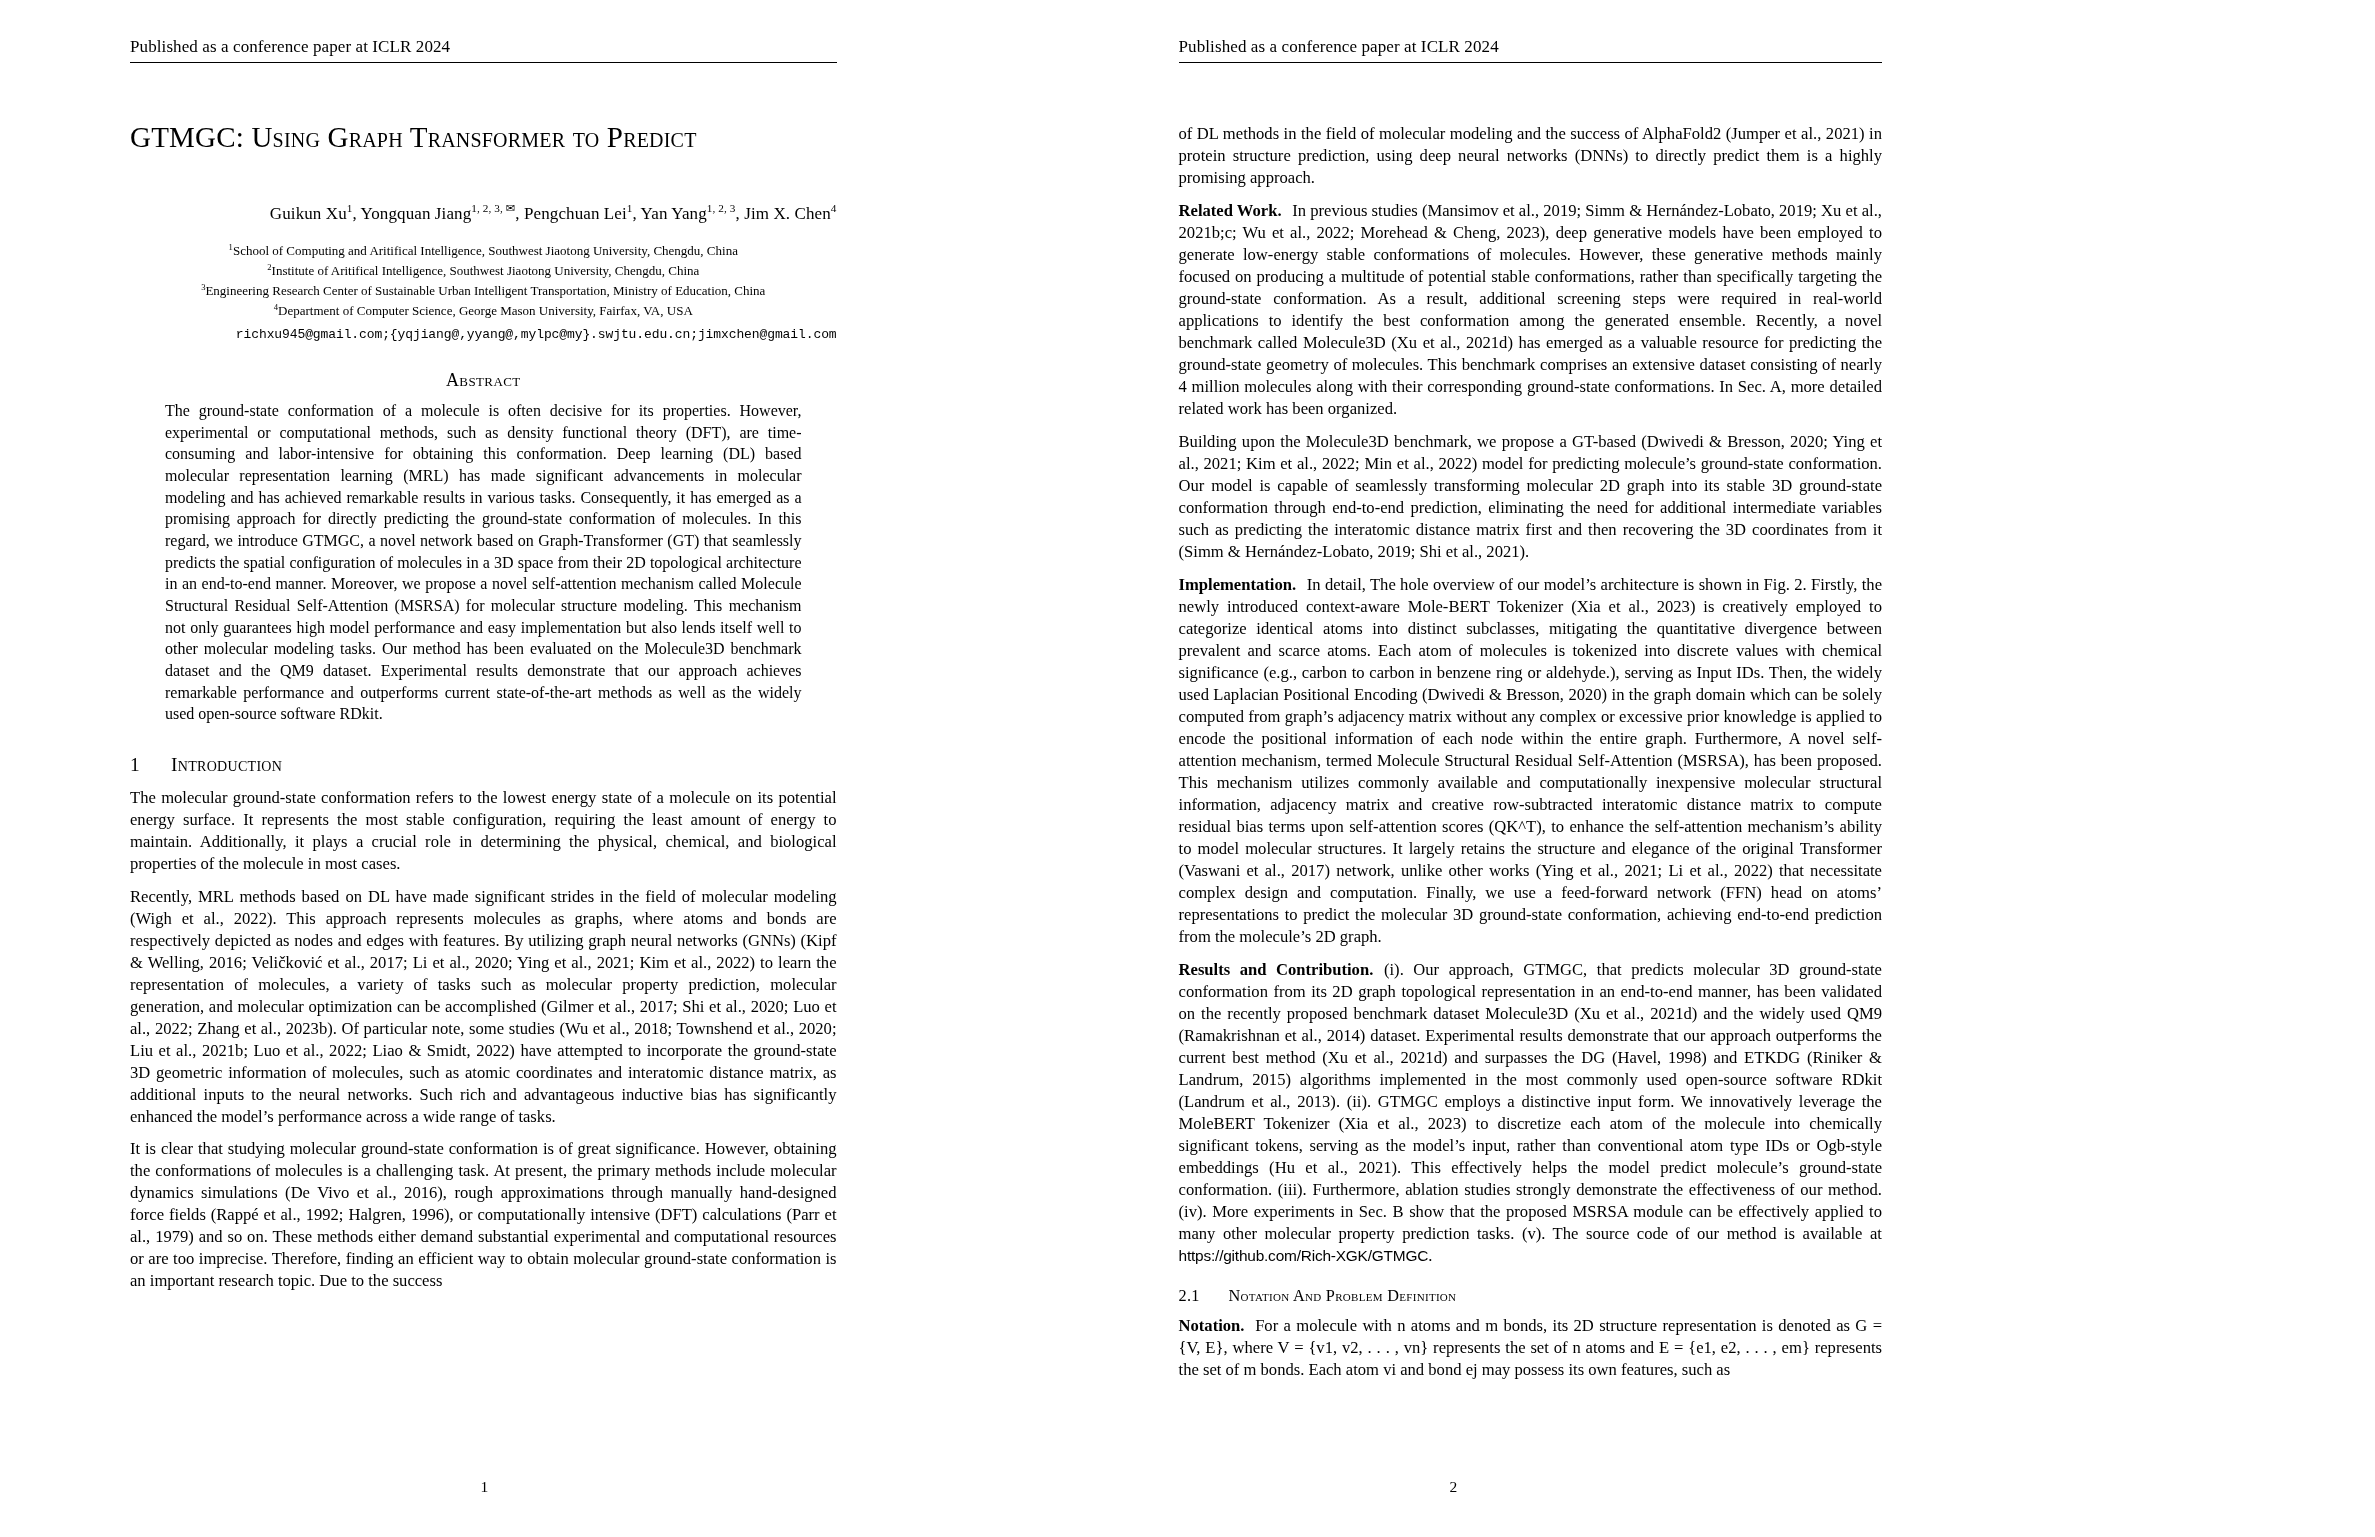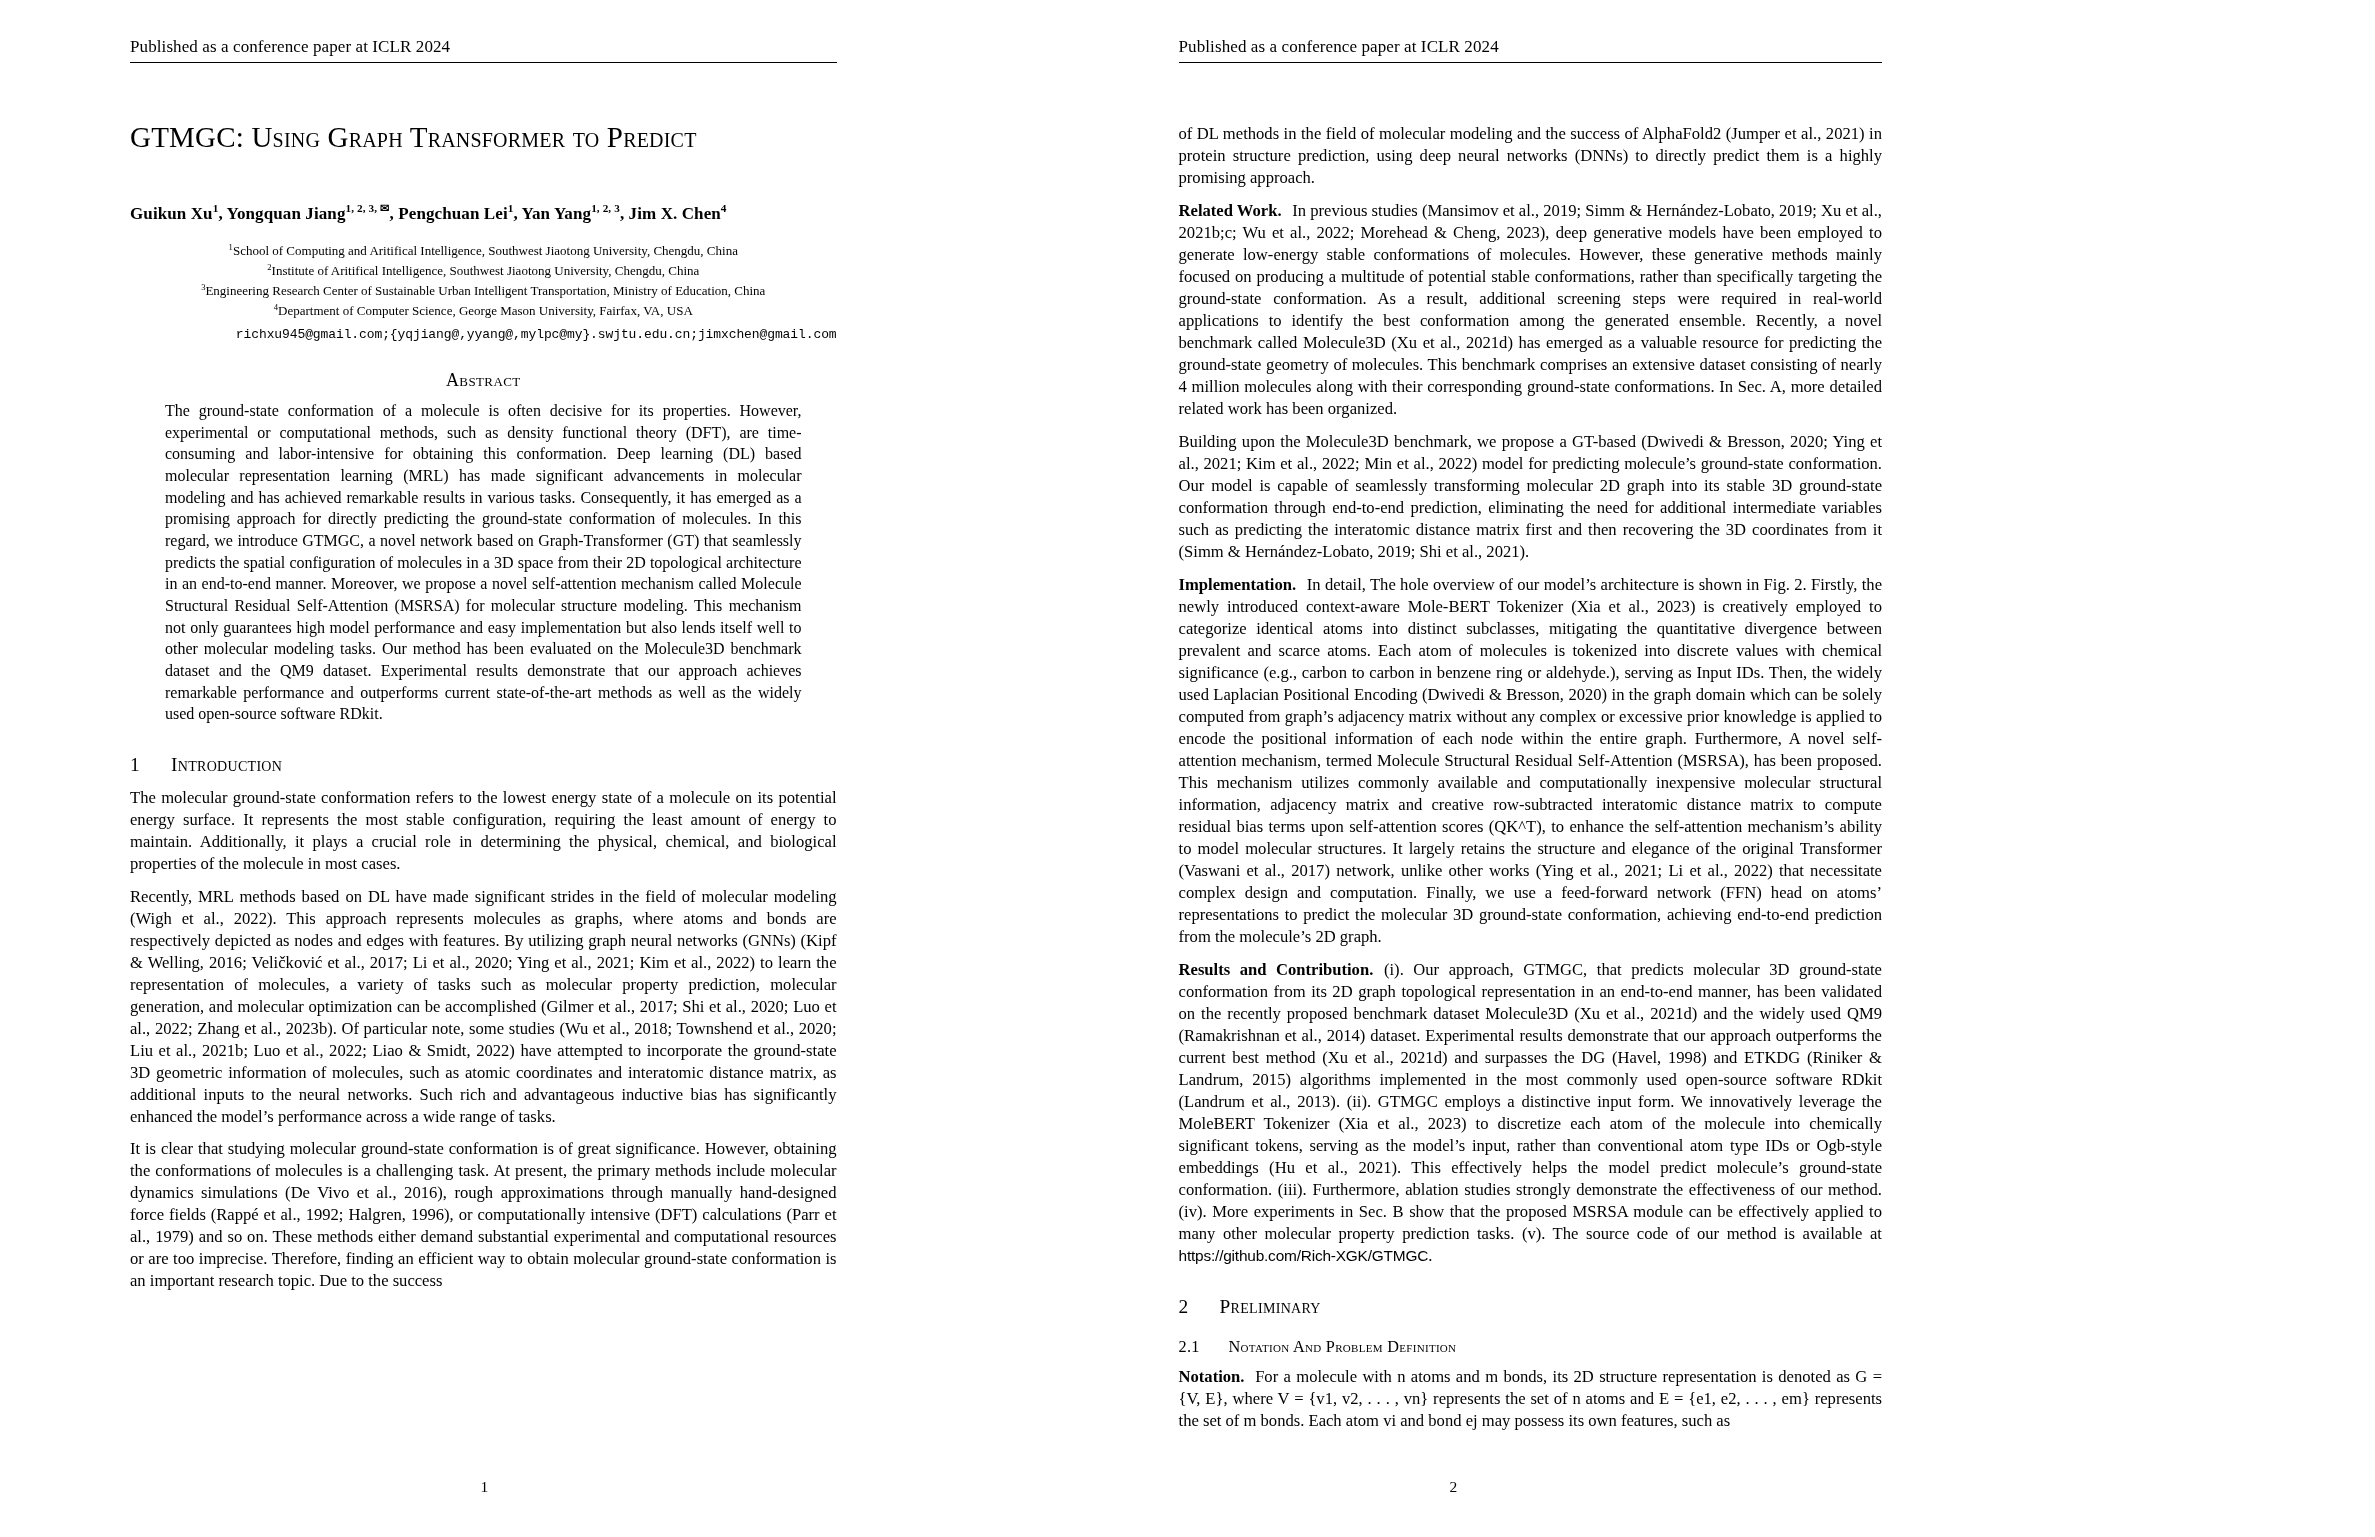--- a/index.html
+++ b/index.html
@@ -39,23 +39,23 @@
     font-size: 29px;
     line-height: 1.30;
     font-variant: small-caps;
     letter-spacing: 0.2px;
   }
   .title .ln { display: block; }
 
   
   .authors {
     margin-top: 47px;
-    text-align: left;
+    text-align: right;
     font-size: 17px;
-    font-weight: bold;
+    font-weight: normal;
     letter-spacing: 0.1px;
   }
   sup { font-size: 0.66em; vertical-align: super; line-height: 0; }
 
   .affils {
     margin-top: 17.5px;
     text-align: center;
     font-size: 13px;
     line-height: 1.52;
   }
@@ -179,23 +179,20 @@
     <p class="body">of DL methods in the field of molecular modeling and the success of AlphaFold2 (Jumper et al., 2021) in protein structure prediction, using deep neural networks (DNNs) to directly predict them is a highly promising approach.</p>
 
     <p class="body"><span class="lead">Related Work.</span><span class="lead-gap"></span><span>In previous studies (Mansimov et al., 2019; Simm &amp; Hernández-Lobato, 2019; Xu et al., 2021b;c; Wu et al., 2022; Morehead &amp; Cheng, 2023), deep generative models have been employed to generate low-energy stable conformations of molecules. However, these generative methods mainly focused on producing a multitude of potential stable conformations, rather than specifically targeting the ground-state conformation. As a result, additional screening steps were required in real-world applications to identify the best conformation among the generated ensemble. Recently, a novel benchmark called Molecule3D (Xu et al., 2021d) has emerged as a valuable resource for predicting the ground-state geometry of molecules. This benchmark comprises an extensive dataset consisting of nearly 4 million molecules along with their corresponding ground-state conformations. In Sec. A, more detailed related work has been organized.</span></p>
 
     <p class="body">Building upon the Molecule3D benchmark, we propose a GT-based (Dwivedi &amp; Bresson, 2020; Ying et al., 2021; Kim et al., 2022; Min et al., 2022) model for predicting molecule’s ground-state conformation. Our model is capable of seamlessly transforming molecular 2D graph into its stable 3D ground-state conformation through end-to-end prediction, eliminating the need for additional intermediate variables such as predicting the interatomic distance matrix first and then recovering the 3D coordinates from it (Simm &amp; Hernández-Lobato, 2019; Shi et al., 2021).</p>
 
     <p class="body"><span class="lead">Implementation.</span><span class="lead-gap"></span><span>In detail, The hole overview of our model’s architecture is shown in Fig. 2. Firstly, the newly introduced context-aware Mole-BERT Tokenizer (Xia et al., 2023) is creatively employed to categorize identical atoms into distinct subclasses, mitigating the quantitative divergence between prevalent and scarce atoms. Each atom of molecules is tokenized into discrete values with chemical significance (e.g., carbon to carbon in benzene ring or aldehyde.), serving as Input IDs. Then, the widely used Laplacian Positional Encoding (Dwivedi &amp; Bresson, 2020) in the graph domain which can be solely computed from graph’s adjacency matrix without any complex or excessive prior knowledge is applied to encode the positional information of each node within the entire graph. Furthermore, A novel self-attention mechanism, termed Molecule Structural Residual Self-Attention (MSRSA), has been proposed. This mechanism utilizes commonly available and computationally inexpensive molecular structural information, adjacency matrix and creative row-subtracted interatomic distance matrix to compute residual bias terms upon self-attention scores (QK^T), to enhance the self-attention mechanism’s ability to model molecular structures. It largely retains the structure and elegance of the original Transformer (Vaswani et al., 2017) network, unlike other works (Ying et al., 2021; Li et al., 2022) that necessitate complex design and computation. Finally, we use a feed-forward network (FFN) head on atoms’ representations to predict the molecular 3D ground-state conformation, achieving end-to-end prediction from the molecule’s 2D graph.</span></p>
 
     <p class="body"><span class="lead">Results and Contribution.</span><span class="lead-gap"></span><span>(i). Our approach, GTMGC, that predicts molecular 3D ground-state conformation from its 2D graph topological representation in an end-to-end manner, has been validated on the recently proposed benchmark dataset Molecule3D (Xu et al., 2021d) and the widely used QM9 (Ramakrishnan et al., 2014) dataset. Experimental results demonstrate that our approach outperforms the current best method (Xu et al., 2021d) and surpasses the DG (Havel, 1998) and ETKDG (Riniker &amp; Landrum, 2015) algorithms implemented in the most commonly used open-source software RDkit (Landrum et al., 2013). (ii). GTMGC employs a distinctive input form. We innovatively leverage the MoleBERT Tokenizer (Xia et al., 2023) to discretize each atom of the molecule into chemically significant tokens, serving as the model’s input, rather than conventional atom type IDs or Ogb-style embeddings (Hu et al., 2021). This effectively helps the model predict molecule’s ground-state conformation. (iii). Furthermore, ablation studies strongly demonstrate the effectiveness of our method. (iv). More experiments in Sec. B show that the proposed MSRSA module can be effectively applied to many other molecular property prediction tasks. (v). The source code of our method is available at</span> <span class="mono">https://github.com/Rich-XGK/GTMGC</span>.</p>
 
-    <h2 class="sec">
-      <span class="num">2</span><span>Preliminary</span>
-    </h2>
 
     <h3 class="subsec">
       <span class="num">2.1</span><span>Notation And Problem Definition</span>
     </h3>
 
     <p class="body"><span class="lead">Notation.</span><span class="lead-gap"></span><span>For a molecule with n atoms and m bonds, its 2D structure representation is denoted as G = {V, E}, where V = {v1, v2, . . . , vn} represents the set of n atoms and E = {e1, e2, . . . , em} represents the set of m bonds. Each atom vi and bond ej may possess its own features, such as</span></p>
 
     <div class="folio">2</div>
   </div>
 

